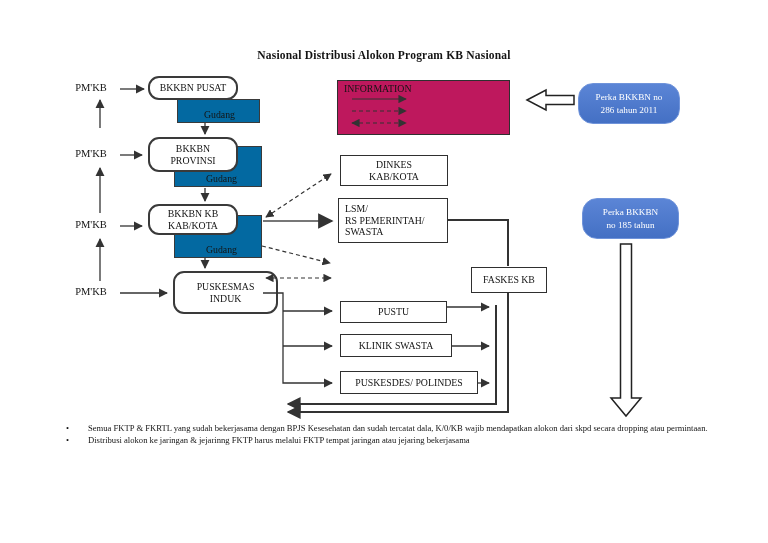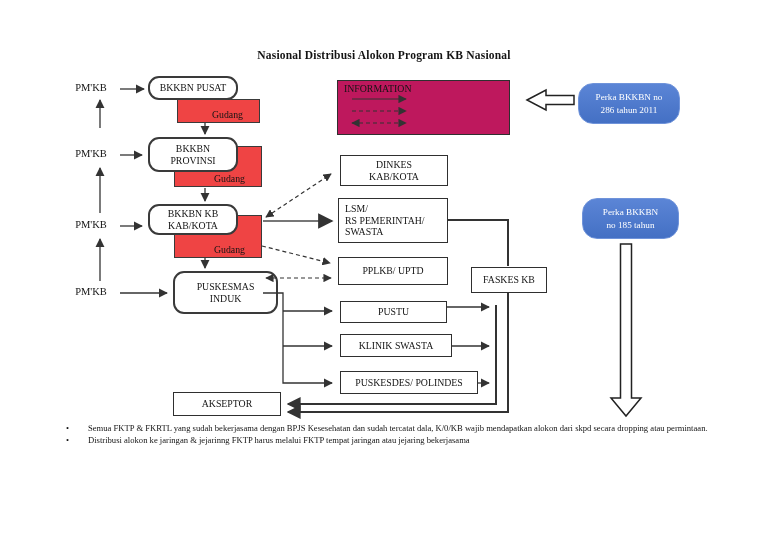--- a/index.html
+++ b/index.html
@@ -5,23 +5,23 @@
   html,body{margin:0;padding:0;background:#ffffff;}
   .canvas{position:relative;width:768px;height:543px;background:#fff;overflow:hidden;
           font-family:"Liberation Serif","DejaVu Serif",serif;color:#141414;}
   .title{position:absolute;top:49px;left:0;width:768px;text-align:center;
          font-size:11.5px;font-weight:bold;letter-spacing:.2px;}
   .pmkb{position:absolute;left:64px;width:54px;text-align:center;font-size:10.5px;}
   .box{position:absolute;background:#fff;border:1.4px solid #2f2f2f;box-sizing:border-box;
        display:flex;flex-direction:column;align-items:center;justify-content:center;
        text-align:center;font-size:9.8px;line-height:1.18;z-index:3;}
   .chain{border-width:2px;border-color:#3a3a3a;border-radius:11px;}
-  .gudang{position:absolute;background:#ef4444;border:1.6px solid #3a3a3a;box-sizing:border-box;
+  .gudang{position:absolute;background:#0369a1;border:1.6px solid #3a3a3a;box-sizing:border-box;
           display:flex;align-items:flex-end;justify-content:flex-end;
-          padding:0 16px 2px 0;font-size:9.8px;z-index:2;}
+          padding:0 24px 2px 0;font-size:9.8px;z-index:2;}
   .lsm-box{align-items:flex-start;text-align:left;padding-left:6px;}
   .legend{position:absolute;left:337px;top:80px;width:173px;height:55px;
           border:1.6px solid #2f2f2f;box-sizing:border-box;background:#be185d;z-index:3;}
   .legend-title{position:absolute;left:6px;top:2px;font-size:9.8px;}
   .legend-label{position:absolute;left:76px;font-size:9.2px;}
   .callout{position:absolute;border-radius:15px;color:#ffffff;font-size:9.2px;line-height:1.35;
            display:flex;flex-direction:column;align-items:center;justify-content:center;
            text-align:center;z-index:3;
            background:linear-gradient(#5b85d6,#4470c4);border:1px solid #6f93da;}
   .notes{position:absolute;left:60px;top:423px;width:692px;font-size:8.6px;line-height:1.32;}
@@ -60,35 +60,29 @@
     <span>PROVINSI</span>
   </div>
   <div class="box chain" style="left:148px;top:204px;width:90px;height:31px">
     <span>BKKBN KB</span>
     <span>KAB/KOTA</span>
   </div>
   <div class="box chain" style="left:173px;top:271px;width:105px;height:43px">
     <span>PUSKESMAS</span>
     <span>INDUK</span>
   </div>
-  <div class="box" style="left:173px;top:392px;width:108px;height:24px">
-    <span>AKSEPTOR</span>
-  </div>
 
   <div class="box" style="left:340px;top:155px;width:108px;height:31px">
     <span>DINKES</span>
     <span>KAB/KOTA</span>
   </div>
   <div class="box lsm-box" style="left:338px;top:198px;width:110px;height:45px">
     <span>LSM/</span>
     <span>RS PEMERINTAH/</span>
     <span>SWASTA</span>
-  </div>
-  <div class="box" style="left:338px;top:257px;width:110px;height:28px">
-    <span>PPLKB/ UPTD</span>
   </div>
   <div class="box" style="left:471px;top:267px;width:76px;height:26px">
     <span>FASKES KB</span>
   </div>
   <div class="box" style="left:340px;top:301px;width:107px;height:22px">
     <span>PUSTU</span>
   </div>
   <div class="box" style="left:340px;top:334px;width:112px;height:23px">
     <span>KLINIK SWASTA</span>
   </div>

